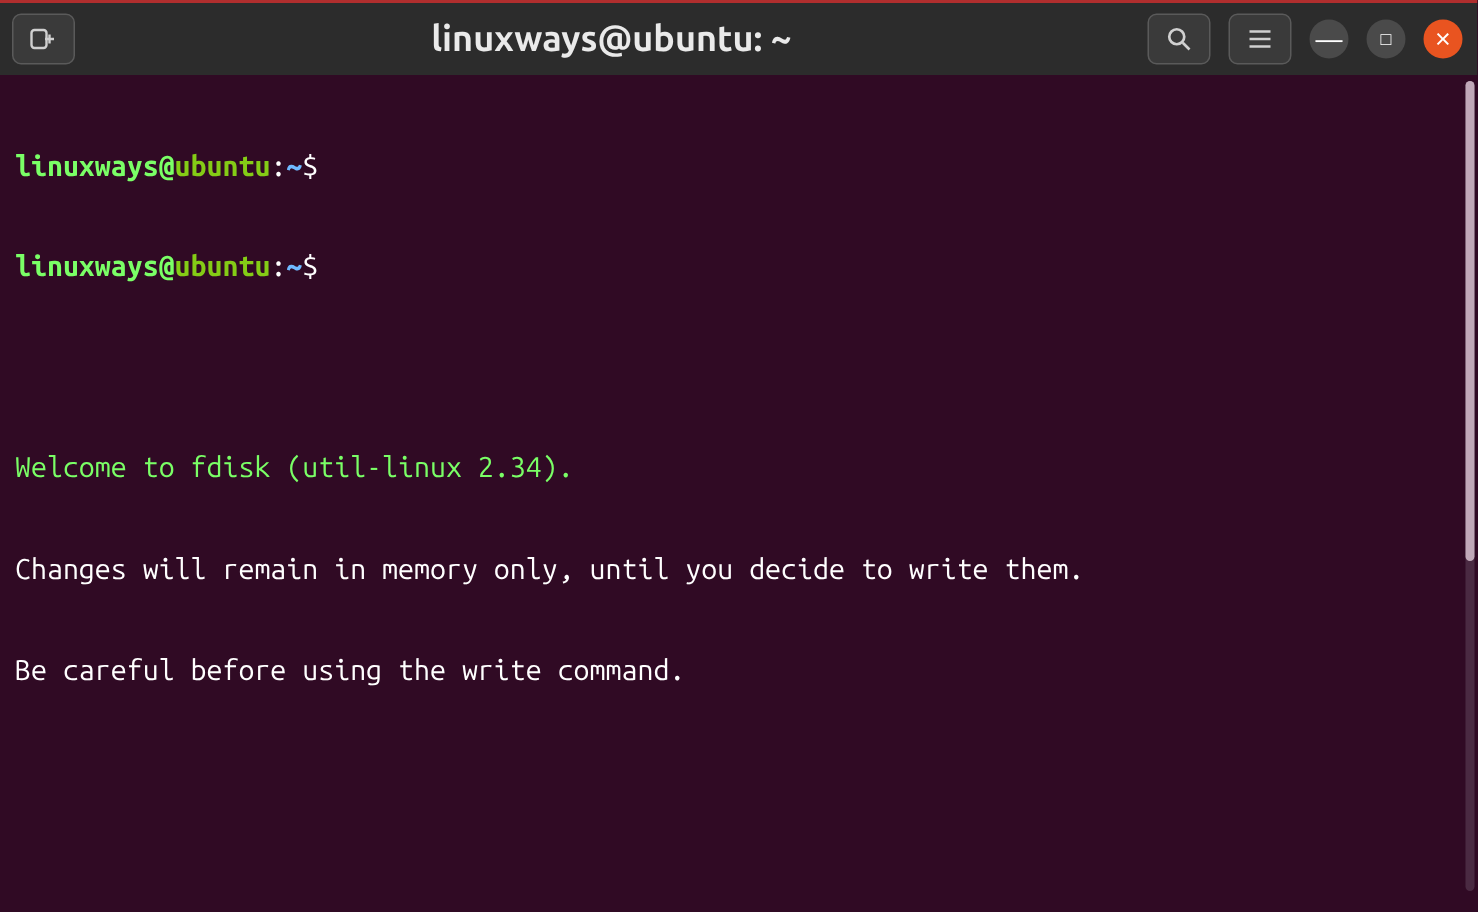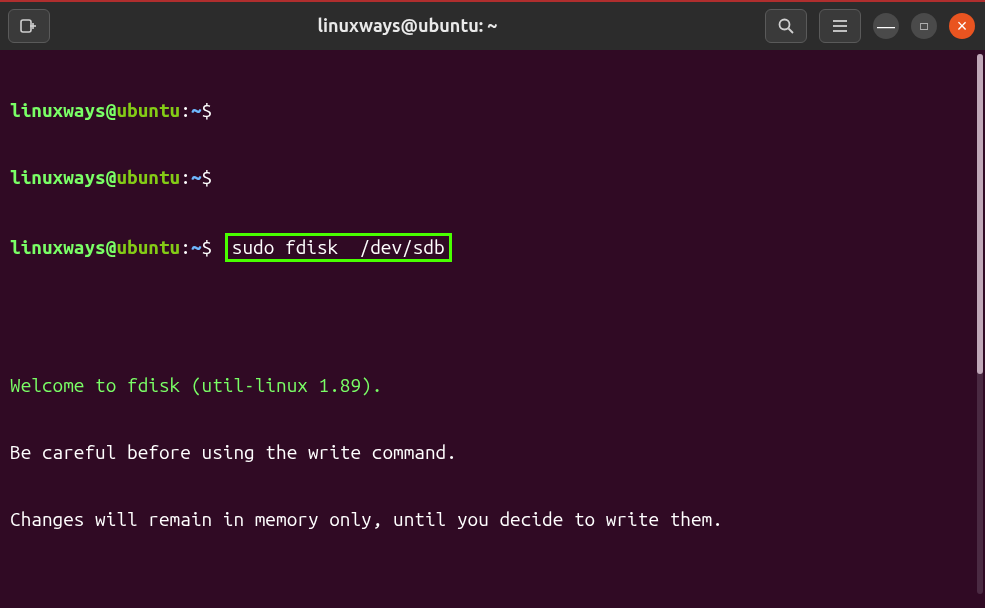--- a/index.html
+++ b/index.html
@@ -43,21 +43,21 @@
     display: flex;
     align-items: center;
     justify-content: center;
     background: #3a3a3a;
   }
   .titlebar-center {
     flex: 1;
     text-align: center;
     font-weight: 600;
     font-family: Ubuntu, sans-serif;
-    font-size: 18px;
+    font-size: 24px;
     color: #eaeaea;
   }
   .titlebar-right {
     display: flex;
     align-items: center;
     gap: 12px;
   }
   .square-btn {
     width: 40px;
     height: 32px;
@@ -159,25 +159,24 @@
       </div>
       <div class="win-ctrl close">
         <span style="font-size:18px;line-height:0;">×</span>
       </div>
     </div>
   </div>
 
   <div class="terminal">
     <div class="line"><span class="user">linuxways</span><span class="user">@</span><span class="host">ubuntu</span><span class="prompt">:</span><span class="path">~</span><span class="prompt">$</span></div>
     <div class="line"><span class="user">linuxways</span><span class="user">@</span><span class="host">ubuntu</span><span class="prompt">:</span><span class="path">~</span><span class="prompt">$</span></div>
-    <div class="line"><span class="user">linuxways</span><span class="user">@</span><span class="host">ubuntu</span><span class="prompt">:</span><span class="path">~</span><span class="prompt">$</span> <span class="hl-box"><span>sudo fdisk  /dev/sdb</span></span></div>
     <div class="line"> </div>
-    <div class="line green">Welcome to fdisk (util-linux 1.89).</div>
+    <div class="line green">Welcome to fdisk (util-linux 2.34).</div>
+    <div class="line">Changes will remain in memory only, until you decide to write them.</div>
     <div class="line">Be careful before using the write command.</div>
-    <div class="line">Changes will remain in memory only, until you decide to write them.</div>
     <div class="line"> </div>
     
     
     
     
     
     
     
     
     

